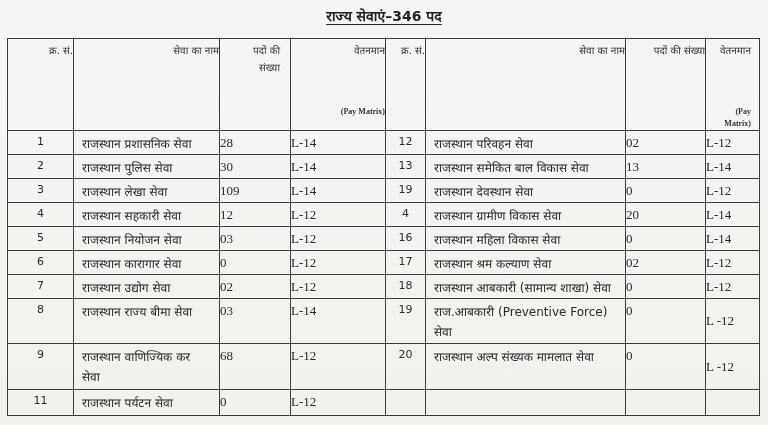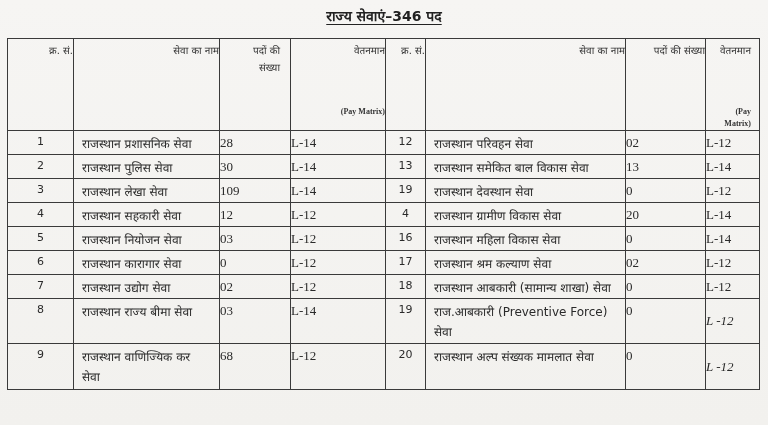--- a/index.html
+++ b/index.html
@@ -77,21 +77,20 @@
     }
     td.num, td.pay {
       font-family: "Liberation Serif", serif;
       font-weight: bold;
       font-size: 13px;
       padding-top: 4px !important;
     }
     td.pay.mid {
       vertical-align: middle;
       padding-top: 0 !important;
-      font-style: italic;
     }
     tr.h1 { height: 50px; }
     tr.r { height: 24px; }
     tr.r2 { height: 45px; }
     tr.r3 { height: 46px; }
     tr.rl { height: 26px; }
   </style>
 </head>
 <body>
 
@@ -229,15 +228,25 @@
       </td>
       <td class="num">68</td>
       <td class="pay">L-12</td>
       <td class="sn">20</td>
       <td class="name">राजस्थान अल्प संख्यक मामलात सेवा</td>
       <td class="num">0</td>
       <td class="pay mid">L -12</td>
     </tr>
 
 
+    <tr class="rl">
+      <td class="sn">11</td>
+      <td class="name">राजस्थान पर्यटन सेवा</td>
+      <td class="num">0</td>
+      <td class="pay">L-12</td>
+      <td class="sn"></td>
+      <td class="name"></td>
+      <td class="num"></td>
+      <td class="pay"></td>
+    </tr>
   </tbody>
     </table>
 </div>
 
 </body></html>

